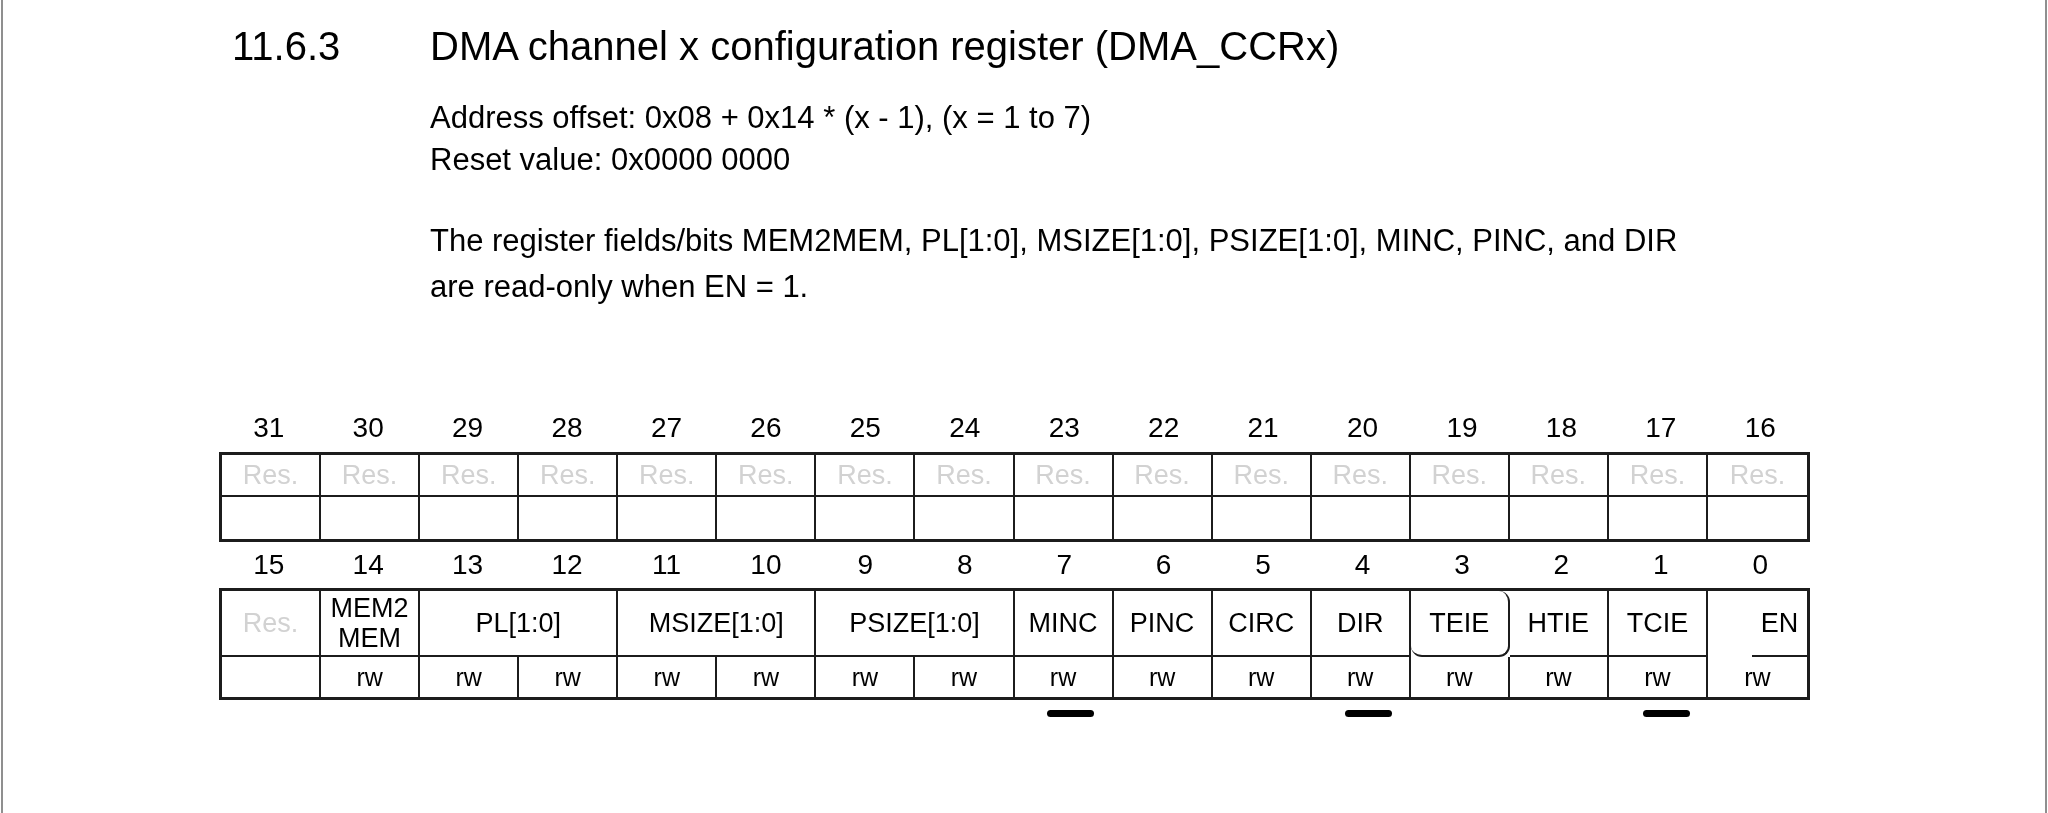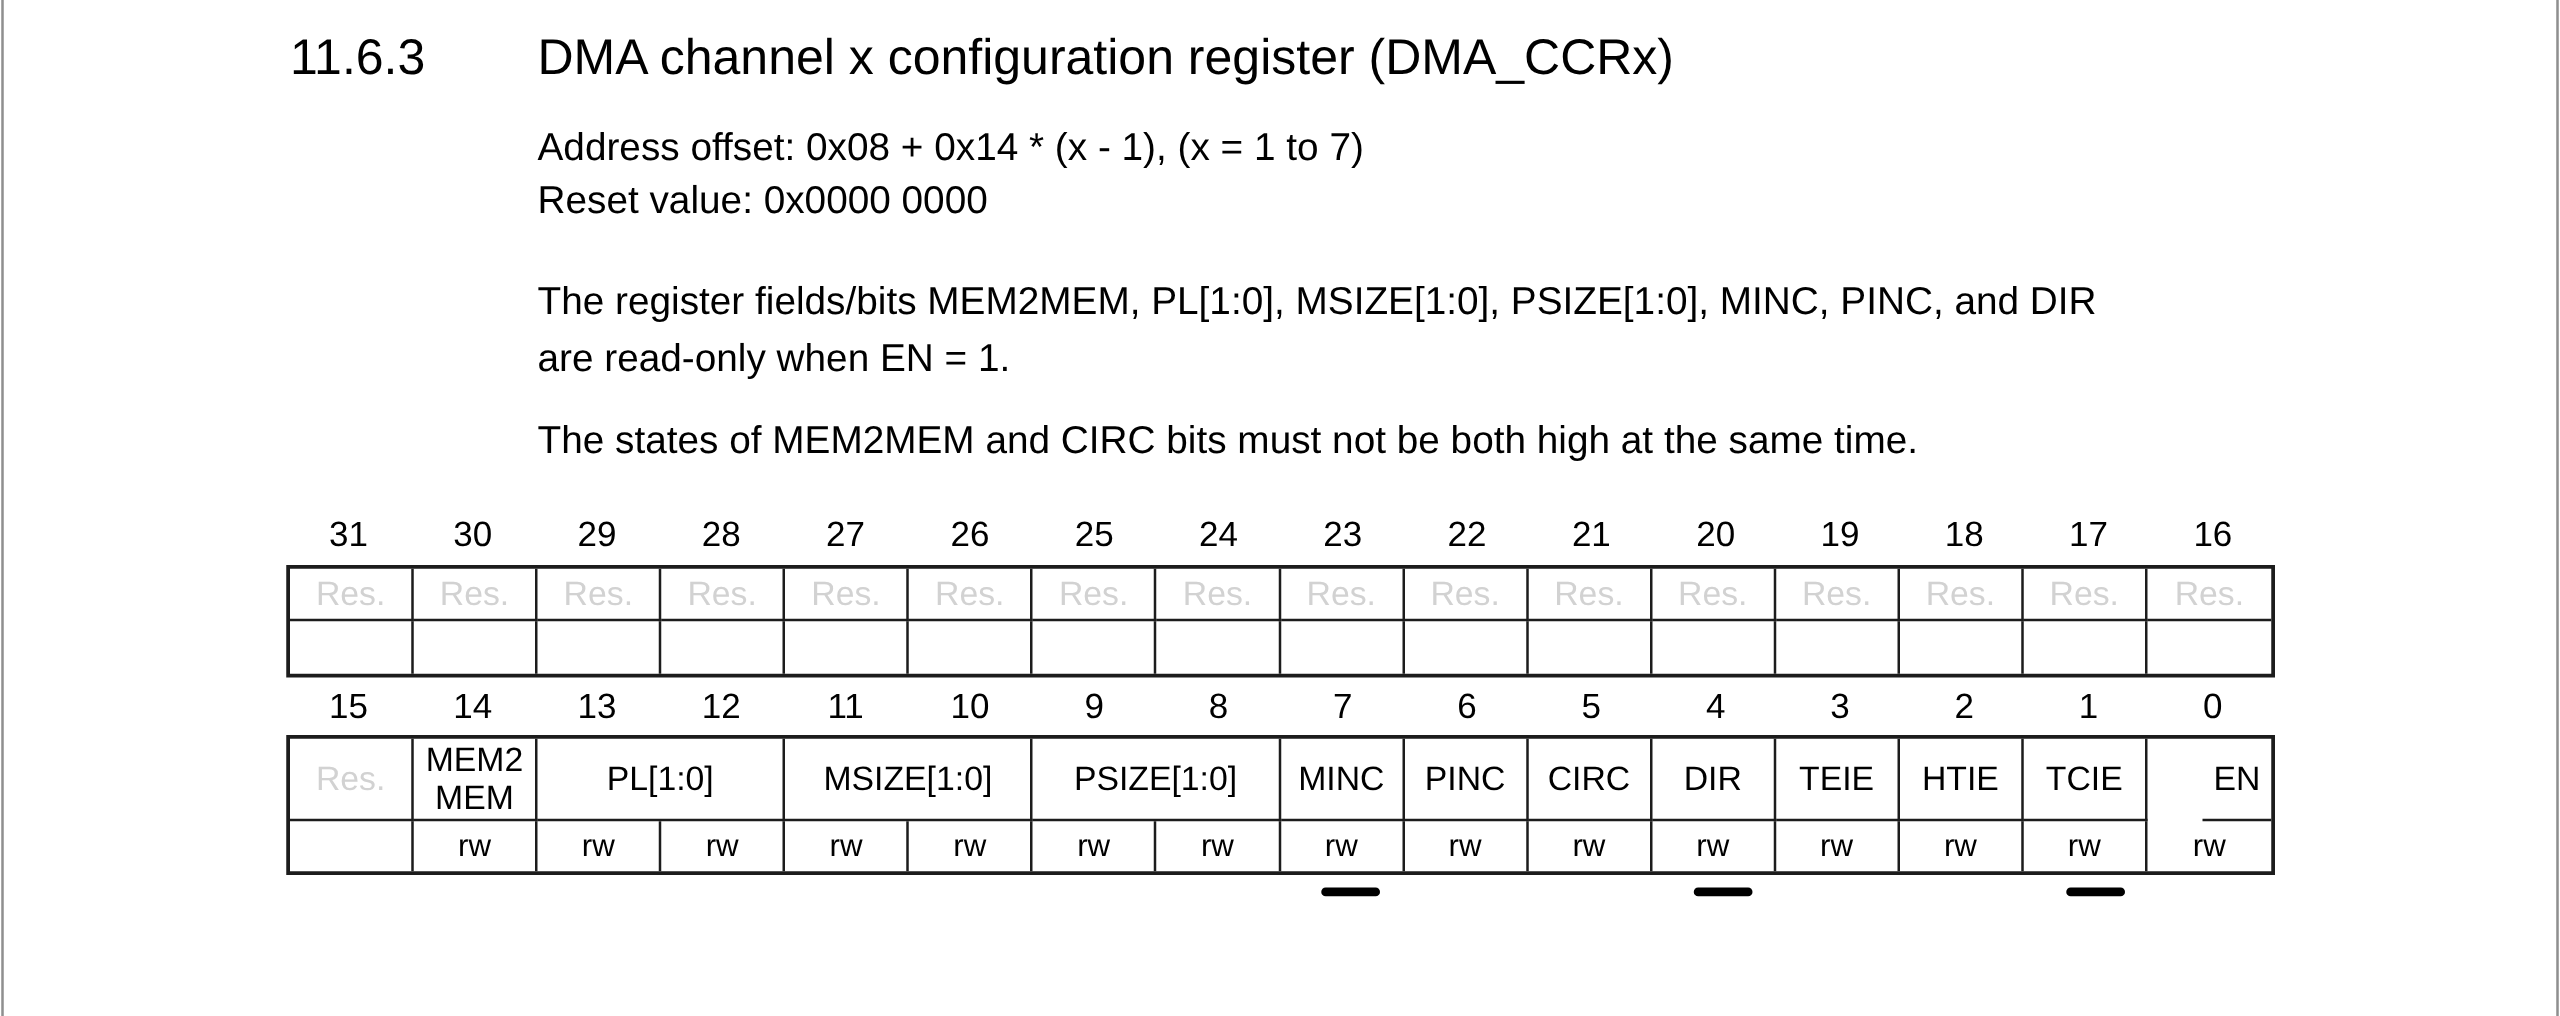--- a/index.html
+++ b/index.html
@@ -22,21 +22,21 @@
 
   
   .bodytext{position:absolute;left:430px;font-size:31px;line-height:40px;white-space:nowrap;}
   .addr{top:98px;}
   .reset{top:140px;}
   .note1{top:218px;line-height:46px;white-space:normal;width:1450px;}
   .note1 .line{display:block;white-space:nowrap;}
   .note2{top:332px;}
 
   
-  .diagram{position:absolute;left:229px;top:0;width:1591px;height:813px;}
+  .diagram{position:absolute;left:219px;top:0;width:1591px;height:813px;}
   .bits-row{
     position:absolute;left:0;width:1591px;height:28px;
     display:grid;grid-template-columns:repeat(16,1fr);
     font-size:28px;line-height:28px;text-align:center;
   }
   .bits-row.high{top:414px;}
   .bits-row.low{top:551px;}
   .bitnum{align-self:center;}
 
   .regtable{
@@ -78,21 +78,20 @@
   </div>
 
   <div class="bodytext addr">Address offset: 0x08 + 0x14 * (x - 1), (x = 1 to 7)</div>
   <div class="bodytext reset">Reset value: 0x0000 0000</div>
 
   <div class="bodytext note1">
     <span class="line">The register fields/bits MEM2MEM, PL[1:0], MSIZE[1:0], PSIZE[1:0], MINC, PINC, and DIR</span>
     <span class="line">are read-only when EN = 1.</span>
   </div>
 
-  <div class="bodytext note2">The states of MEM2MEM and CIRC bits must not be both high at the same time.</div>
 
   <div class="diagram">
     <div class="bits-row high" id="bits-high">
         <div class="bitnum">31</div>
         <div class="bitnum">30</div>
         <div class="bitnum">29</div>
         <div class="bitnum">28</div>
         <div class="bitnum">27</div>
         <div class="bitnum">26</div>
         <div class="bitnum">25</div>
@@ -211,21 +210,21 @@
         </div>
         <div class="cell field" style="grid-column: span 1;">
           <span class="flabel">PINC</span>
         </div>
         <div class="cell field" style="grid-column: span 1;">
           <span class="flabel">CIRC</span>
         </div>
         <div class="cell field" style="grid-column: span 1;">
           <span class="flabel">DIR</span>
         </div>
-        <div class="cell field" style="grid-column: span 1;">
+        <div class="cell field" style="grid-column: span 1; border-radius: 11px;">
           <span class="flabel">TEIE</span>
         </div>
         <div class="cell field" style="grid-column: span 1;">
           <span class="flabel">HTIE</span>
         </div>
         <div class="cell field" style="grid-column: span 1;">
           <span class="flabel">TCIE</span>
         </div>
         <div class="cell field last" style="grid-column: span 1; margin-left: 44px;">
           <span class="flabel">EN</span>

